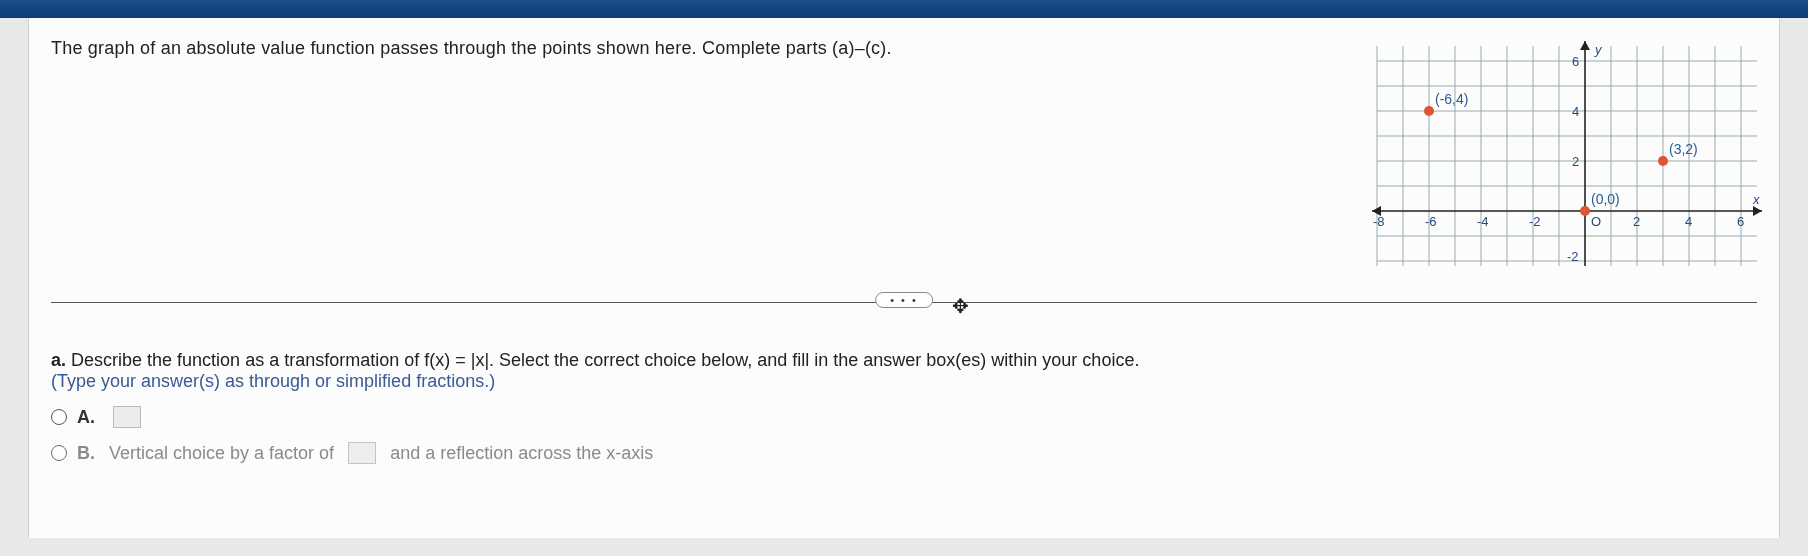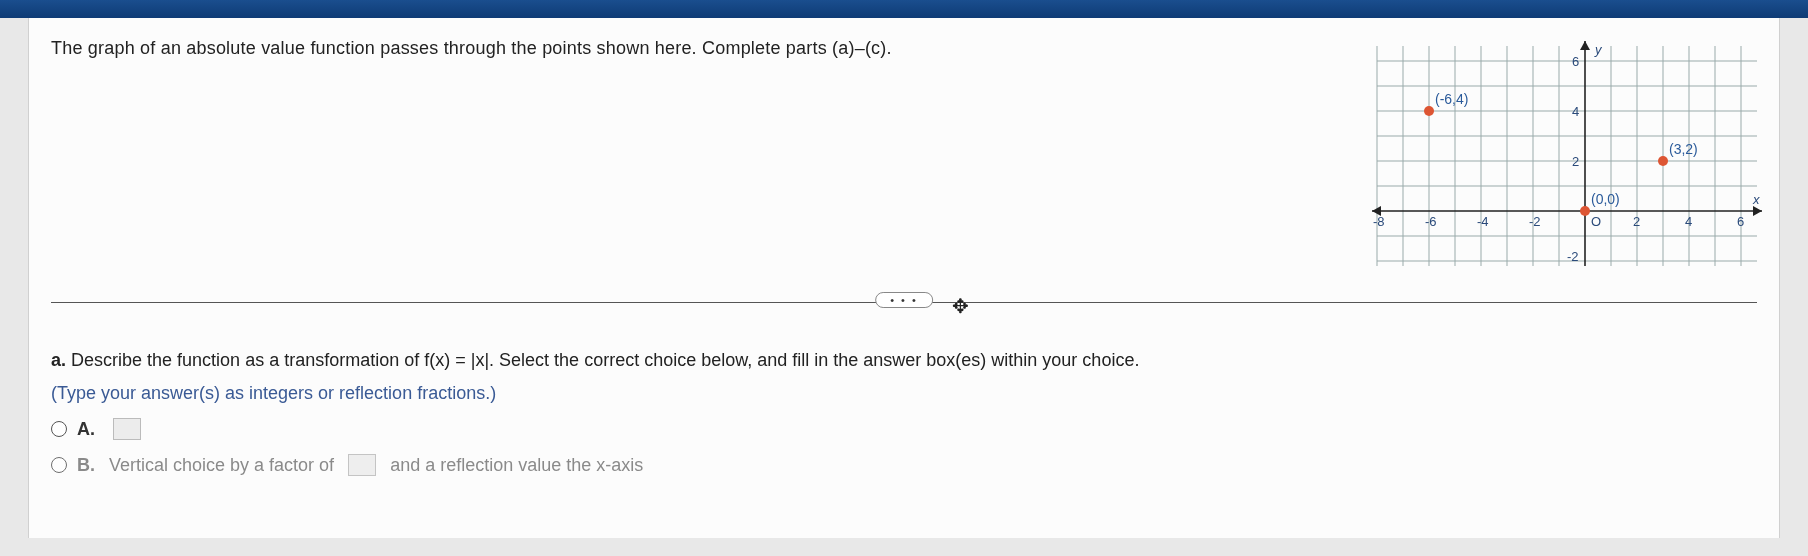--- a/index.html
+++ b/index.html
@@ -74,21 +74,20 @@
     top: -2px;
     font-size: 20px;
     color: #222;
     cursor: move;
   }
   .part-a {
     font-size: 18px;
     color: #222;
   }
   .part-a-line1 {
-    margin-bottom: 12px;
   }
   .part-a-line1 .bold { font-weight: bold; }
   .hint {
     color: #3a5a95;
     font-size: 18px;
     margin-bottom: 14px;
   }
   .choice-row {
     display: flex;
     align-items: center;
@@ -204,30 +203,30 @@
     <div class="hr-line"></div>
     <div class="dots-pill">• • •</div>
     <div class="move-handle">✥</div>
   </div>
 
   <div class="part-a">
     <div class="part-a-line1">
       <span class="bold">a.</span>
       <span>Describe the function as a transformation of f(x) = </span><span>|x|</span><span>. Select the correct choice below, and fill in the answer box(es) within your choice.</span>
     </div>
-    <div class="hint">(Type your answer(s) as integers or reflection fractions.)</div>
+    <div class="hint">(Type your answer(s) as through or simplified fractions.)</div>
 
     <div class="choice-row">
       <span class="radio"></span>
       <span class="choice-letter">A.</span>
       <span class="answer-box"></span>
     </div>
 
     <div class="choice-row cutoff">
       <span class="radio"></span>
       <span class="choice-letter">B.</span>
       <span>Vertical choice by a factor of</span>
       <span class="answer-box"></span>
-      <span>and a reflection value the x-axis</span>
+      <span>and a reflection across the x-axis</span>
     </div>
   </div>
 
 </div>
 
 </body></html>

